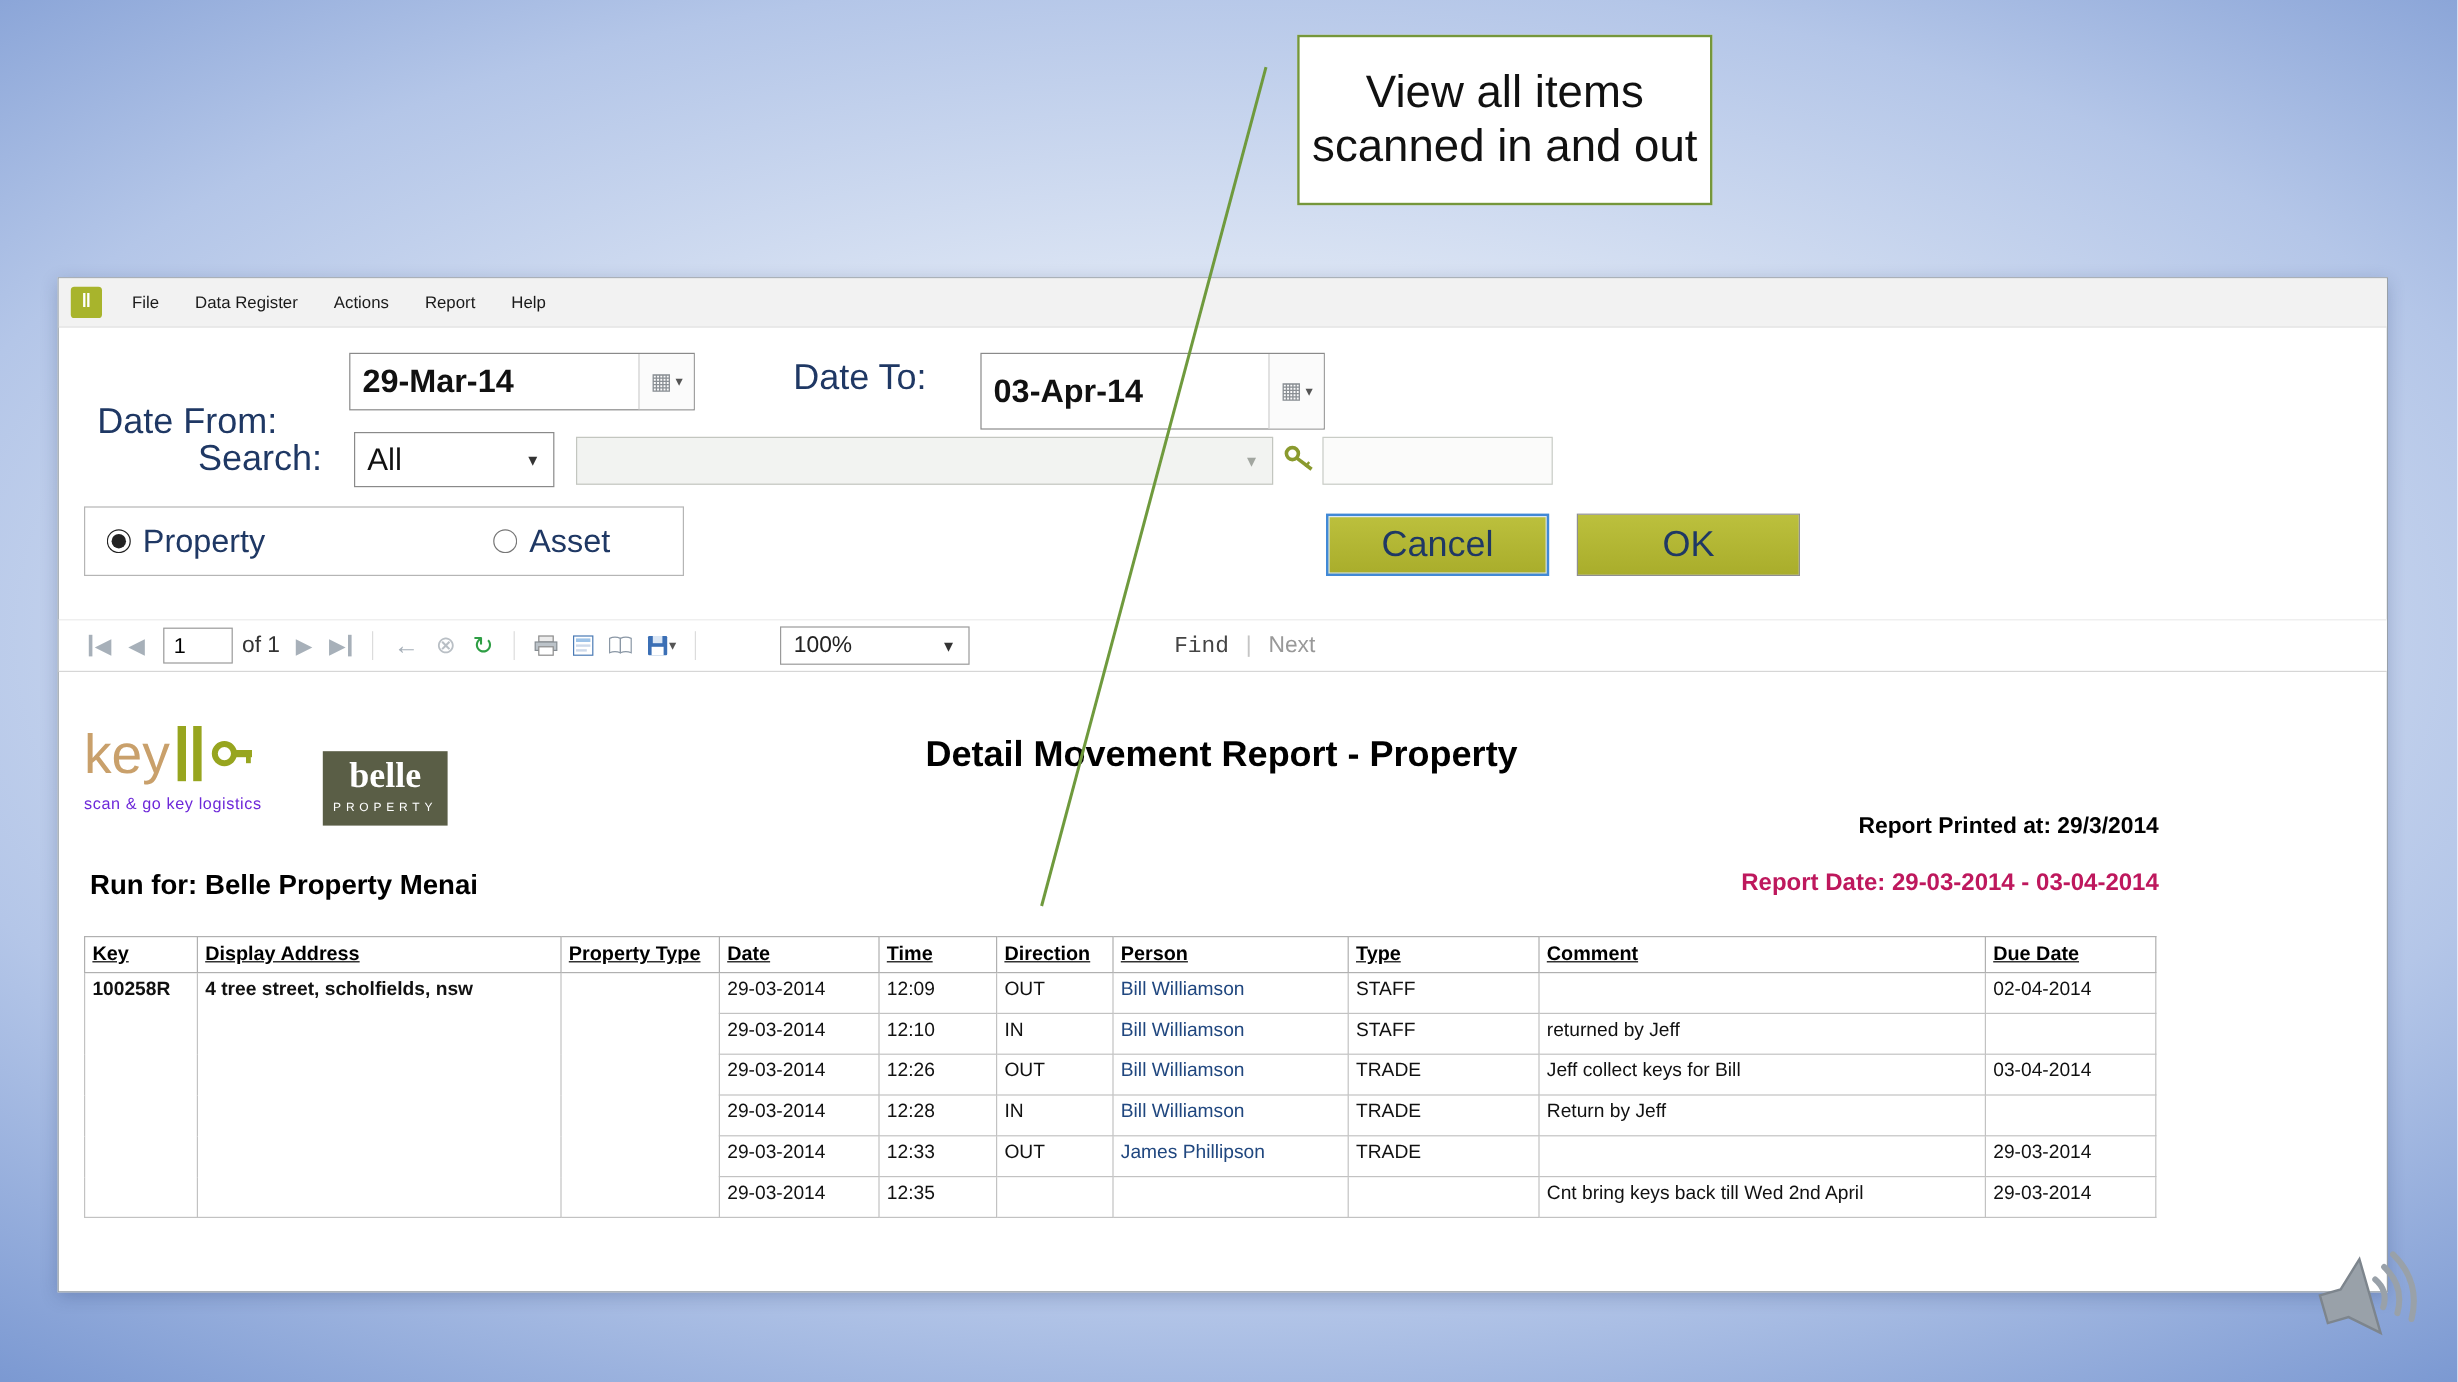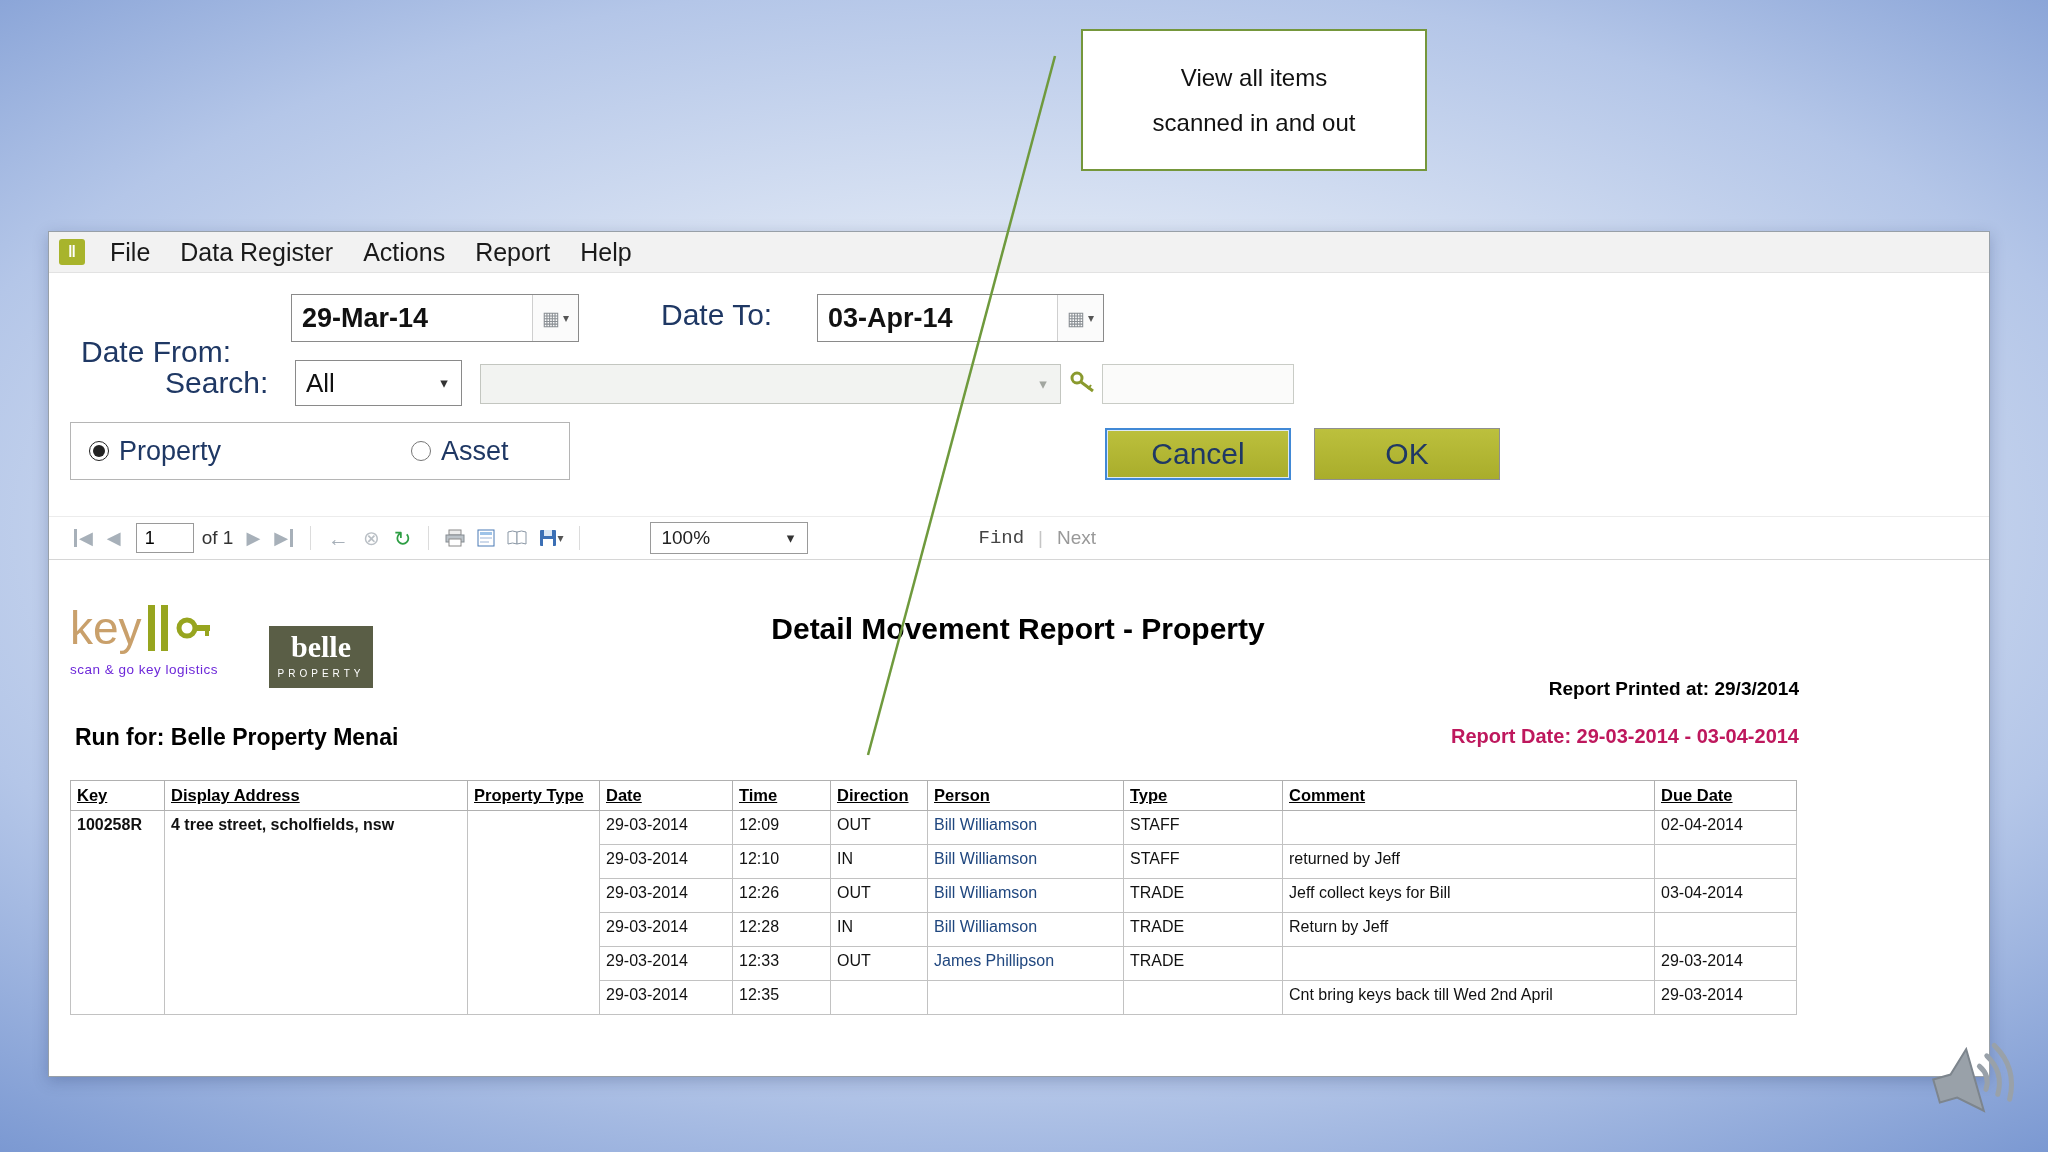--- a/index.html
+++ b/index.html
@@ -5,38 +5,38 @@
   * { box-sizing: border-box; margin: 0; padding: 0; }
   html,body { width:2048px; height:1152px; font-family:"Liberation Sans",sans-serif; }
   .slide { position:relative; width:2048px; height:1152px; overflow:hidden;
     background: radial-gradient(ellipse 115% 100% at 50% 46%,
       #eef2fa 0%, #dce5f4 25%, #b4c6e8 48%, #7493cf 72%, #3a62b0 92%, #27509f 100%);
   }
   
   .connector { position:absolute; left:0; top:0; width:2048px; height:1152px; pointer-events:none; z-index:5; }
   .callout { position:absolute; left:1081px; top:29px; width:346px; height:142px; background:#fff;
     border:2px solid #75973b; z-index:6; display:flex; flex-direction:column; align-items:center; justify-content:center; }
-  .callout div { font-size:24px; color:#111; line-height:45px; }
+  .callout div { font-size:38px; color:#111; line-height:45px; }
   
   .window { position:absolute; left:48px; top:231px; width:1942px; height:846px; background:#fff;
     border:1px solid #98a0a8; box-shadow:0 4px 14px rgba(20,40,90,.25); z-index:2; }
   
   .menubar { position:absolute; left:0; top:0; right:0; height:41px; background:#f2f2f2;
     border-bottom:1px solid #e2e2e2; display:flex; align-items:center; padding-left:10px; }
   .menu-logo { width:26px; height:26px; background:#a8b42c; border-radius:3px; margin-right:10px;
     color:#fff; display:flex; align-items:center; justify-content:center; font-size:16px; font-weight:bold; }
-  .menu-item { padding:0 15px; font-size:25px; color:#1a1a1a; cursor:default; }
+  .menu-item { padding:0 15px; font-size:14px; color:#1a1a1a; cursor:default; }
   
   .lbl { position:absolute; color:#1f3864; font-size:30px; }
   .lbl-datefrom { left:32px; top:66px;margin-top:37px; }
   .lbl-dateto  { left:612px; top:66px; }
   .lbl-search  { left:116px; top:134px; }
   .datebox { position:absolute; background:#fff; border:1px solid #8a8a8a; display:flex; align-items:stretch; }
   .datebox-from { left:242px; top:62px; width:288px; height:48px; }
-  .datebox-to   { left:768px; top:62px; width:287px; height:48px; }
+  .datebox-to   { left:768px; top:62px; width:287px; height:64px; }
   .dateval { flex:1; display:flex; align-items:center; padding-left:10px; font-size:27px; font-weight:bold; color:#111; }
   .datebtn { width:46px; border-left:1px solid #cfcfcf; display:flex; align-items:center; justify-content:center; gap:3px; background:#fbfbfb; }
   .cal { font-size:19px; color:#8a8f94; } .ddg { font-size:12px; color:#555; }
   .combo { position:absolute; background:#fff; border:1px solid #8a8a8a; display:flex; align-items:stretch; }
   .combo-all { left:246px; top:128px; width:167px; height:46px; }
   .cval { flex:1; display:flex; align-items:center; padding-left:10px; font-size:26px; color:#111; }
   .dd2 { width:34px; display:flex; align-items:center; justify-content:center; font-size:15px; color:#333; }
   .combo-disabled { left:431px; top:132px; width:581px; height:40px; background:#f2f3f1; border:1px solid #c3c6c0; }
   .combo-disabled .dd2 { color:#a2a6a0; }
   .gearwrap { position:absolute; left:1020px; top:138px; }

